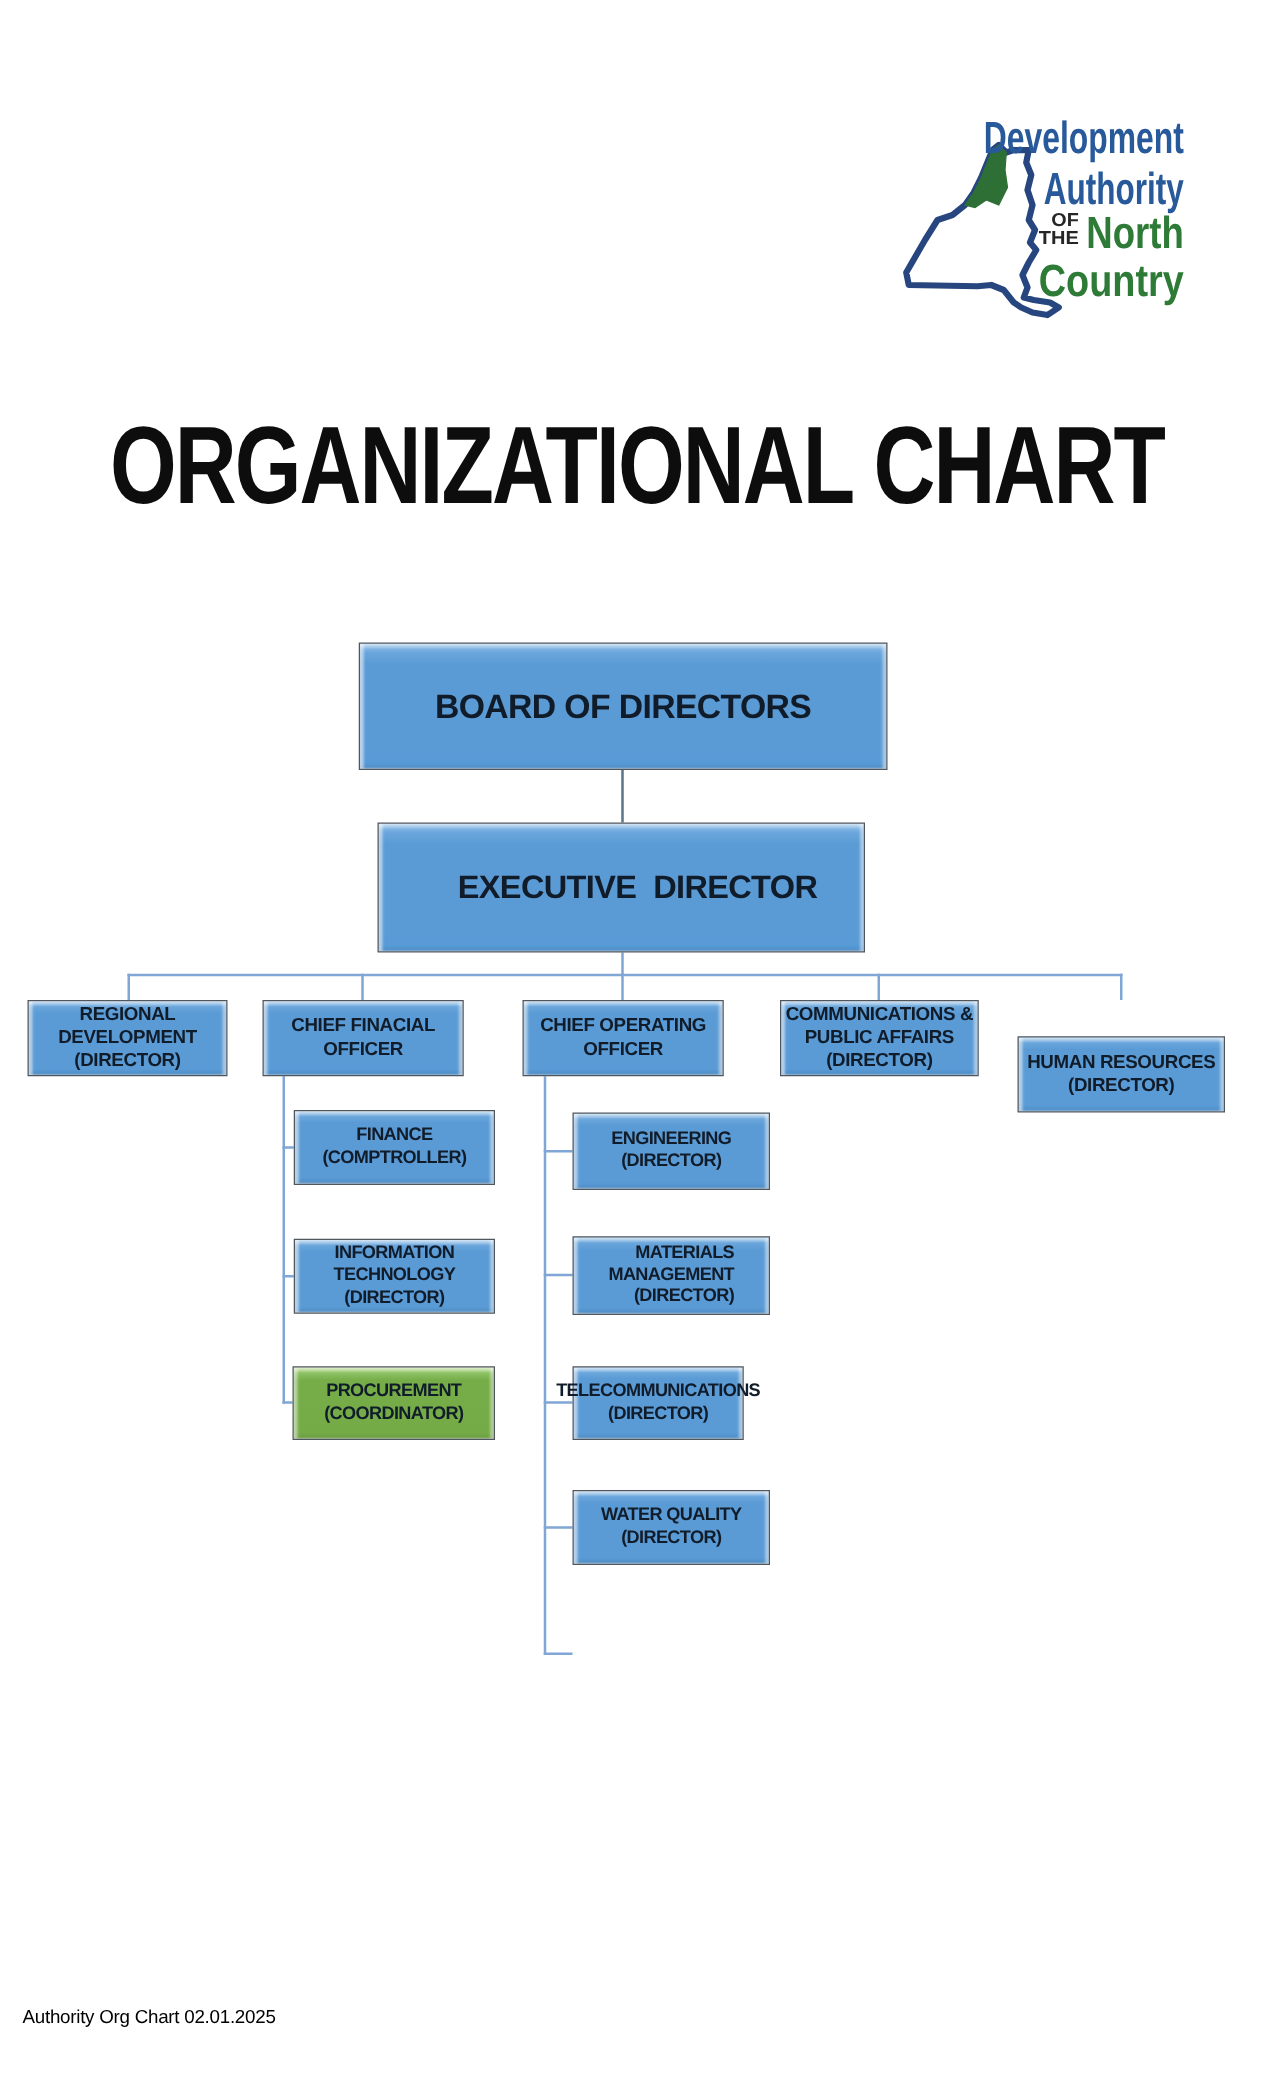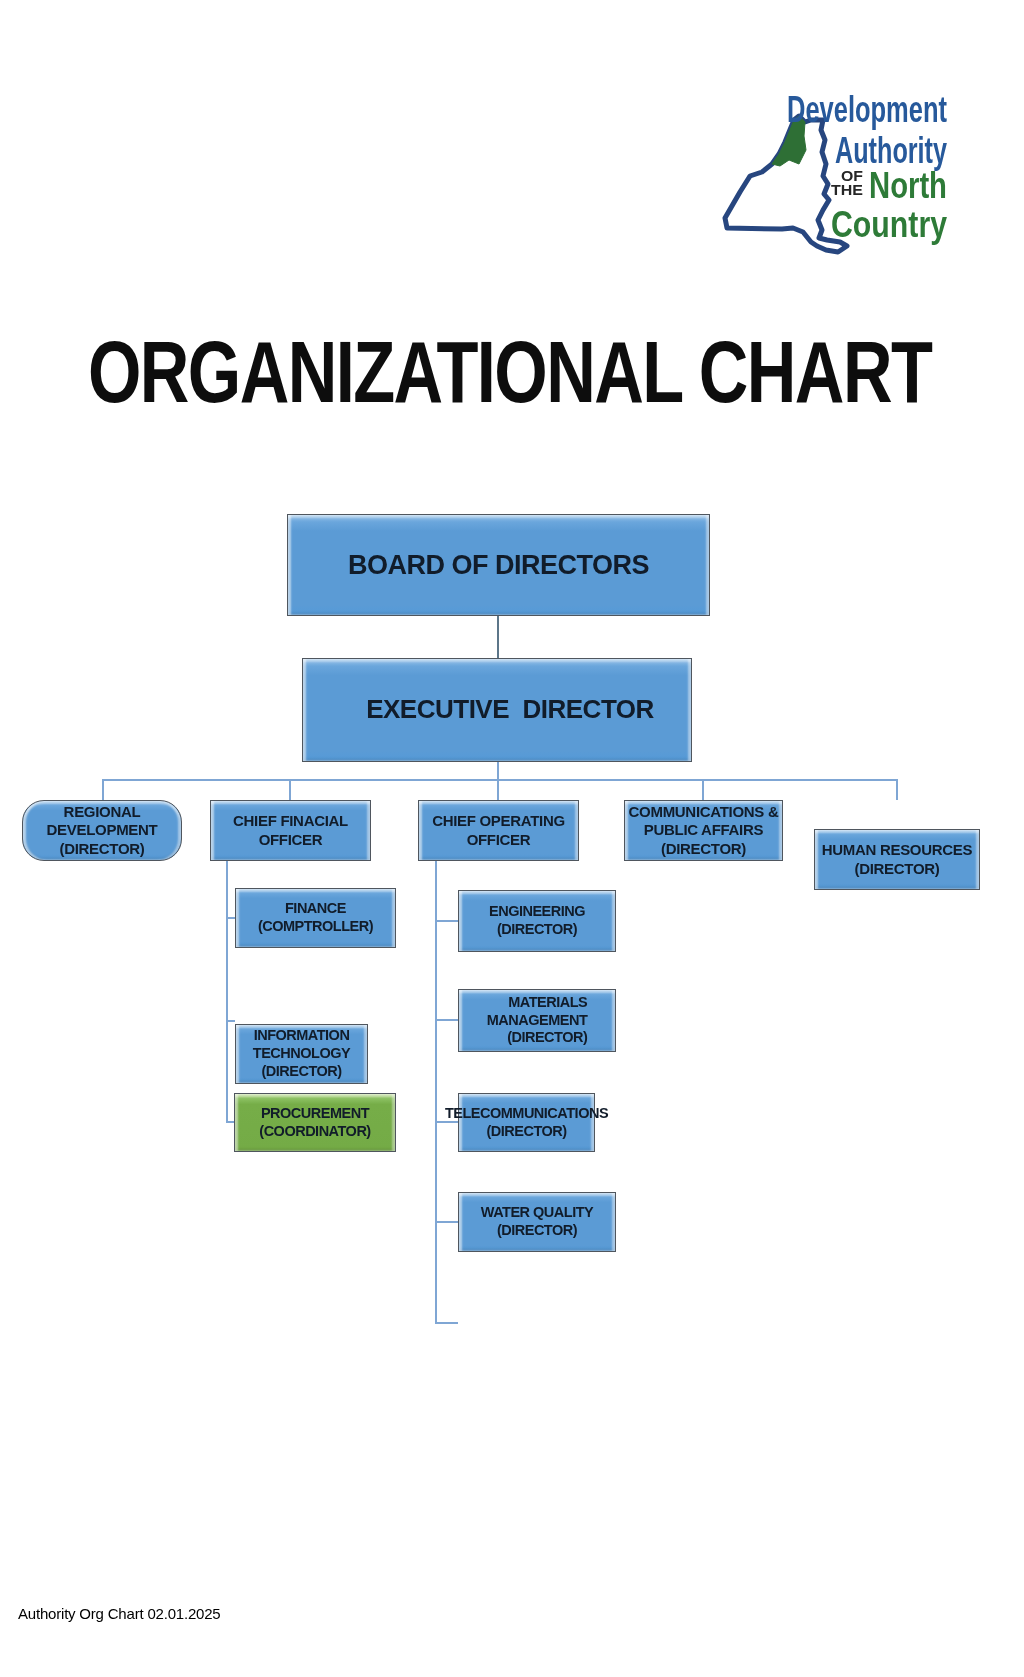--- a/index.html
+++ b/index.html
@@ -77,36 +77,36 @@
   <div class="seg" style="left:435px;top:861px;width:2px;height:463px;"></div>
   <div class="seg" style="left:435px;top:920px;width:23px;height:2px;"></div>
   <div class="seg" style="left:435px;top:1019px;width:23px;height:2px;"></div>
   <div class="seg" style="left:435px;top:1121px;width:23px;height:2px;"></div>
   <div class="seg" style="left:435px;top:1221px;width:23px;height:2px;"></div>
   <div class="seg" style="left:435px;top:1322px;width:23px;height:2px;"></div>
 
   <div class="node blue lvl1" style="left:287px;top:514px;width:423px;height:102px;">BOARD OF DIRECTORS</div>
   <div class="node blue lvl1" style="left:302px;top:658px;width:390px;height:104px;font-size:26px;padding-left:26px;">EXECUTIVE  DIRECTOR</div>
 
-  <div class="node blue lvl2" style="left:22px;top:800px;width:160px;height:61px;border-radius:22px;">REGIONAL
+  <div class="node blue lvl2" style="left:22px;top:800px;width:160px;height:61px;">REGIONAL
 DEVELOPMENT
 (DIRECTOR)</div>
   <div class="node blue lvl2" style="left:210px;top:800px;width:161px;height:61px;">CHIEF FINACIAL
 OFFICER</div>
   <div class="node blue lvl2" style="left:418px;top:800px;width:161px;height:61px;">CHIEF OPERATING
 OFFICER</div>
   <div class="node blue lvl2" style="left:624px;top:800px;width:159px;height:61px;">COMMUNICATIONS &amp;
 PUBLIC AFFAIRS
 (DIRECTOR)</div>
   <div class="node blue lvl2" style="left:814px;top:800px;width:166px;height:61px;margin-top:29px;">HUMAN RESOURCES
 (DIRECTOR)</div>
 
   <div class="node blue child" style="left:235px;top:888px;width:161px;height:60px;">FINANCE
 (COMPTROLLER)</div>
-  <div class="node blue child" style="left:235px;top:1024px;width:133px;height:60px;">INFORMATION
+  <div class="node blue child" style="left:235px;top:991px;width:161px;height:60px;">INFORMATION
 TECHNOLOGY
 (DIRECTOR)</div>
   <div class="node green child" style="left:234px;top:1093px;width:162px;height:59px;">PROCUREMENT
 (COORDINATOR)</div>
 
   <div class="node blue child" style="left:458px;top:890px;width:158px;height:62px;">ENGINEERING
 (DIRECTOR)</div>
   <div class="node blue child" style="left:458px;top:989px;width:158px;height:63px;text-align:right;">MATERIALS
 MANAGEMENT
 (DIRECTOR)</div>

